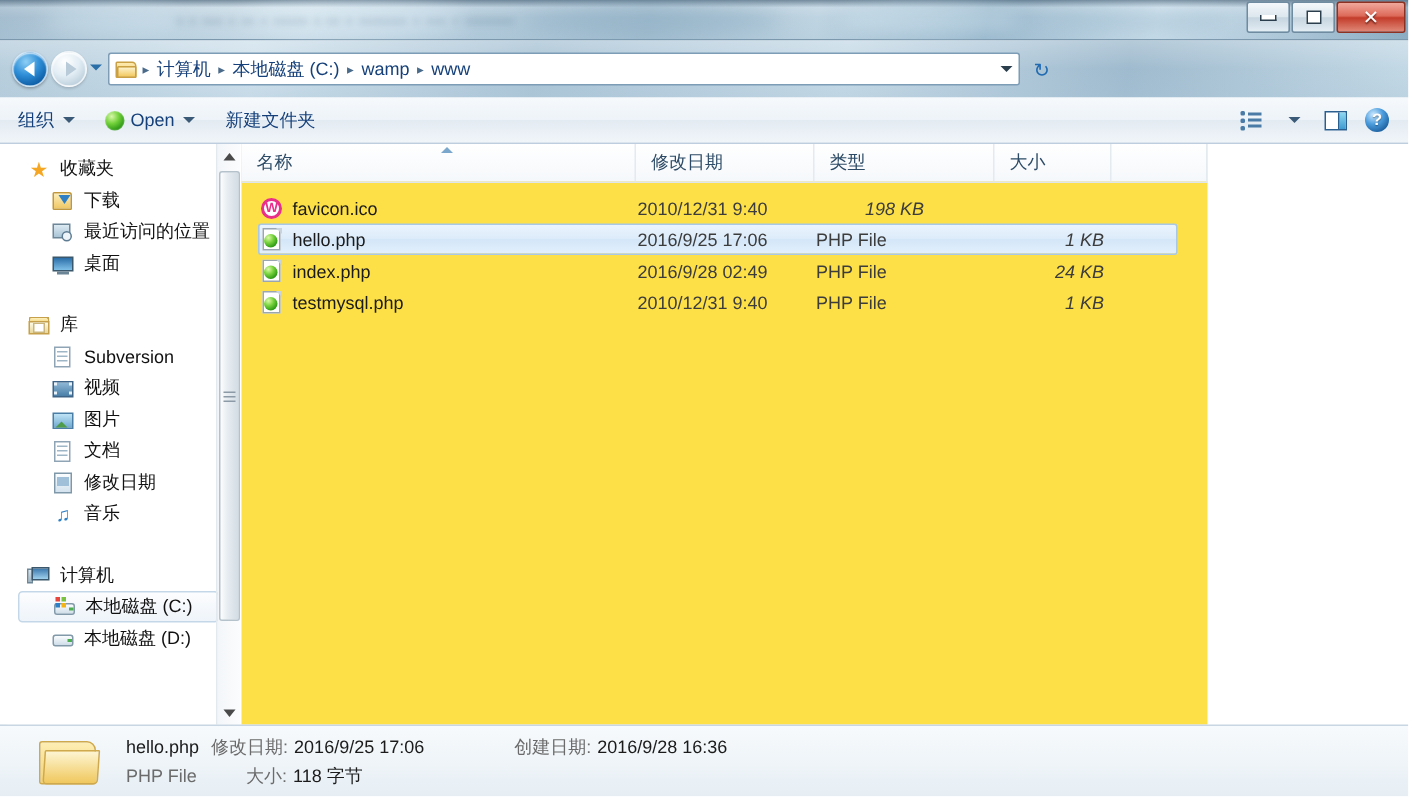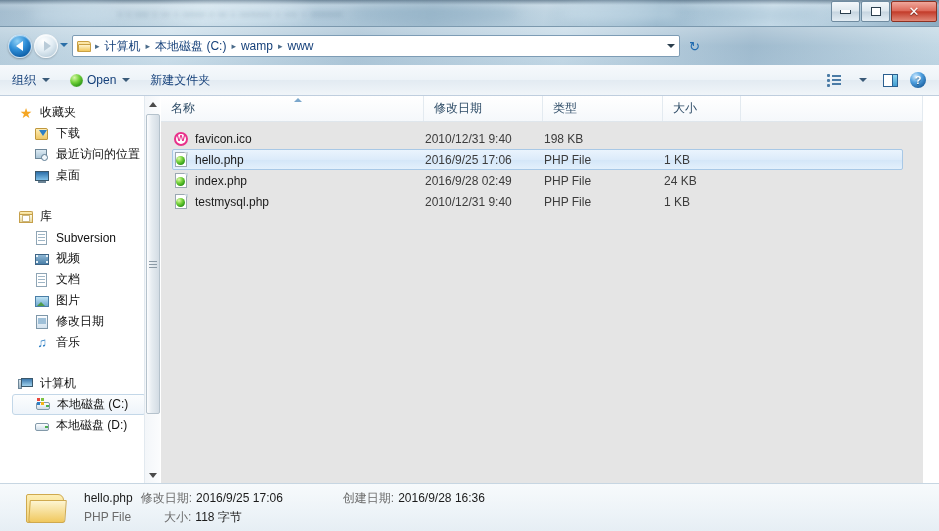--- a/index.html
+++ b/index.html
@@ -301,22 +301,22 @@
     background: linear-gradient(to right, #fdfdfe, #e6ecf1 40%, #d3dce4 100%);
     border: 1px solid #b5c2cc; border-radius: 2px;
     display: flex; align-items: center; justify-content: center;
     cursor: default;
   }
   .sb-grip { display: flex; flex-direction: column; gap: 2px; }
   .sb-grip span { width: 8px; height: 1px; background: #8b9aa6; }
 
   
   .filelist {
-    position: absolute; left: 161px; top: 96px; width: 762px; height: 387px;
-    background: #e5e5e5;
+    position: absolute; left: 161px; top: 96px; width: 644px; height: 387px;
+    background: #fde047;
   }
   .colhead {
     display: flex; height: 26px; align-items: stretch;
     background: linear-gradient(to bottom, #ffffff, #f5f8fb);
     border-bottom: 1px solid #dfe6ec;
     position: relative;
   }
   .colhead .ch {
     display: flex; align-items: center;
     font-size: 12px; color: #2d4b66;
@@ -345,21 +345,21 @@
     cursor: default;
   }
   .frow.selected {
     background: linear-gradient(to bottom, #eaf4fd 0%, #dcebfa 50%, #d3e6f8 51%, #e3f0fc 100%);
     border: 1px solid #a8c8e6;
   }
   .cell { font-size: 12px; color: #1b1b1b; white-space: nowrap; overflow: hidden; }
   .c-name { width: 252px; display: flex; align-items: center; gap: 6px; padding-left: 0; }
   .c-date { width: 119px; color: #3c3c3c; }
   .c-type { width: 120px; color: #3c3c3c; }
-  .c-size { width: 78px; color: #3c3c3c; text-align: left; padding-right: 6px; }
+  .c-size { width: 78px; color: #3c3c3c; text-align: right; padding-right: 6px; font-style: italic; }
 
   .ficon { width: 16px; height: 16px; position: relative; flex: 0 0 16px; }
   .ficon-ico .circ {
     position: absolute; left: 1px; top: 1px; width: 14px; height: 14px; border-radius: 50%;
     background: #fff; border: 2px solid #e8308a;
   }
   .ficon-ico .w {
     position: absolute; left: 0; top: 0; width: 16px; height: 16px;
     display: flex; align-items: center; justify-content: center;
     color: #e8308a; font-size: 9px; font-weight: bold; line-height: 1;
@@ -568,34 +568,34 @@
           <span class="ico ico-video">
               <span class="film"></span>
               <span class="perf" style="left:2px;top:4px"></span>
               <span class="perf" style="left:2px;top:10px"></span>
               <span class="perf" style="left:12px;top:4px"></span>
               <span class="perf" style="left:12px;top:10px"></span>
             </span>
           <span>视频</span>
         </div>
         <div class="sb-row child">
+          <span class="ico ico-pic">
+              <span class="fr"></span>
+              <span class="hill"></span>
+            </span>
+          <span>图片</span>
+        </div>
+        <div class="sb-row child">
           <span class="ico ico-doc">
               <span class="pg"></span>
               <span class="ln" style="top:4px"></span>
               <span class="ln" style="top:7px"></span>
               <span class="ln" style="top:10px"></span>
             </span>
           <span>文档</span>
-        </div>
-        <div class="sb-row child">
-          <span class="ico ico-pic">
-              <span class="fr"></span>
-              <span class="hill"></span>
-            </span>
-          <span>图片</span>
         </div>
         <div class="sb-row child">
           <span class="ico ico-thunder">
               <span class="bx"></span>
               <span class="in"></span>
             </span>
           <span>修改日期</span>
         </div>
         <div class="sb-row child">
           <span class="ico ico-music">♫</span>

